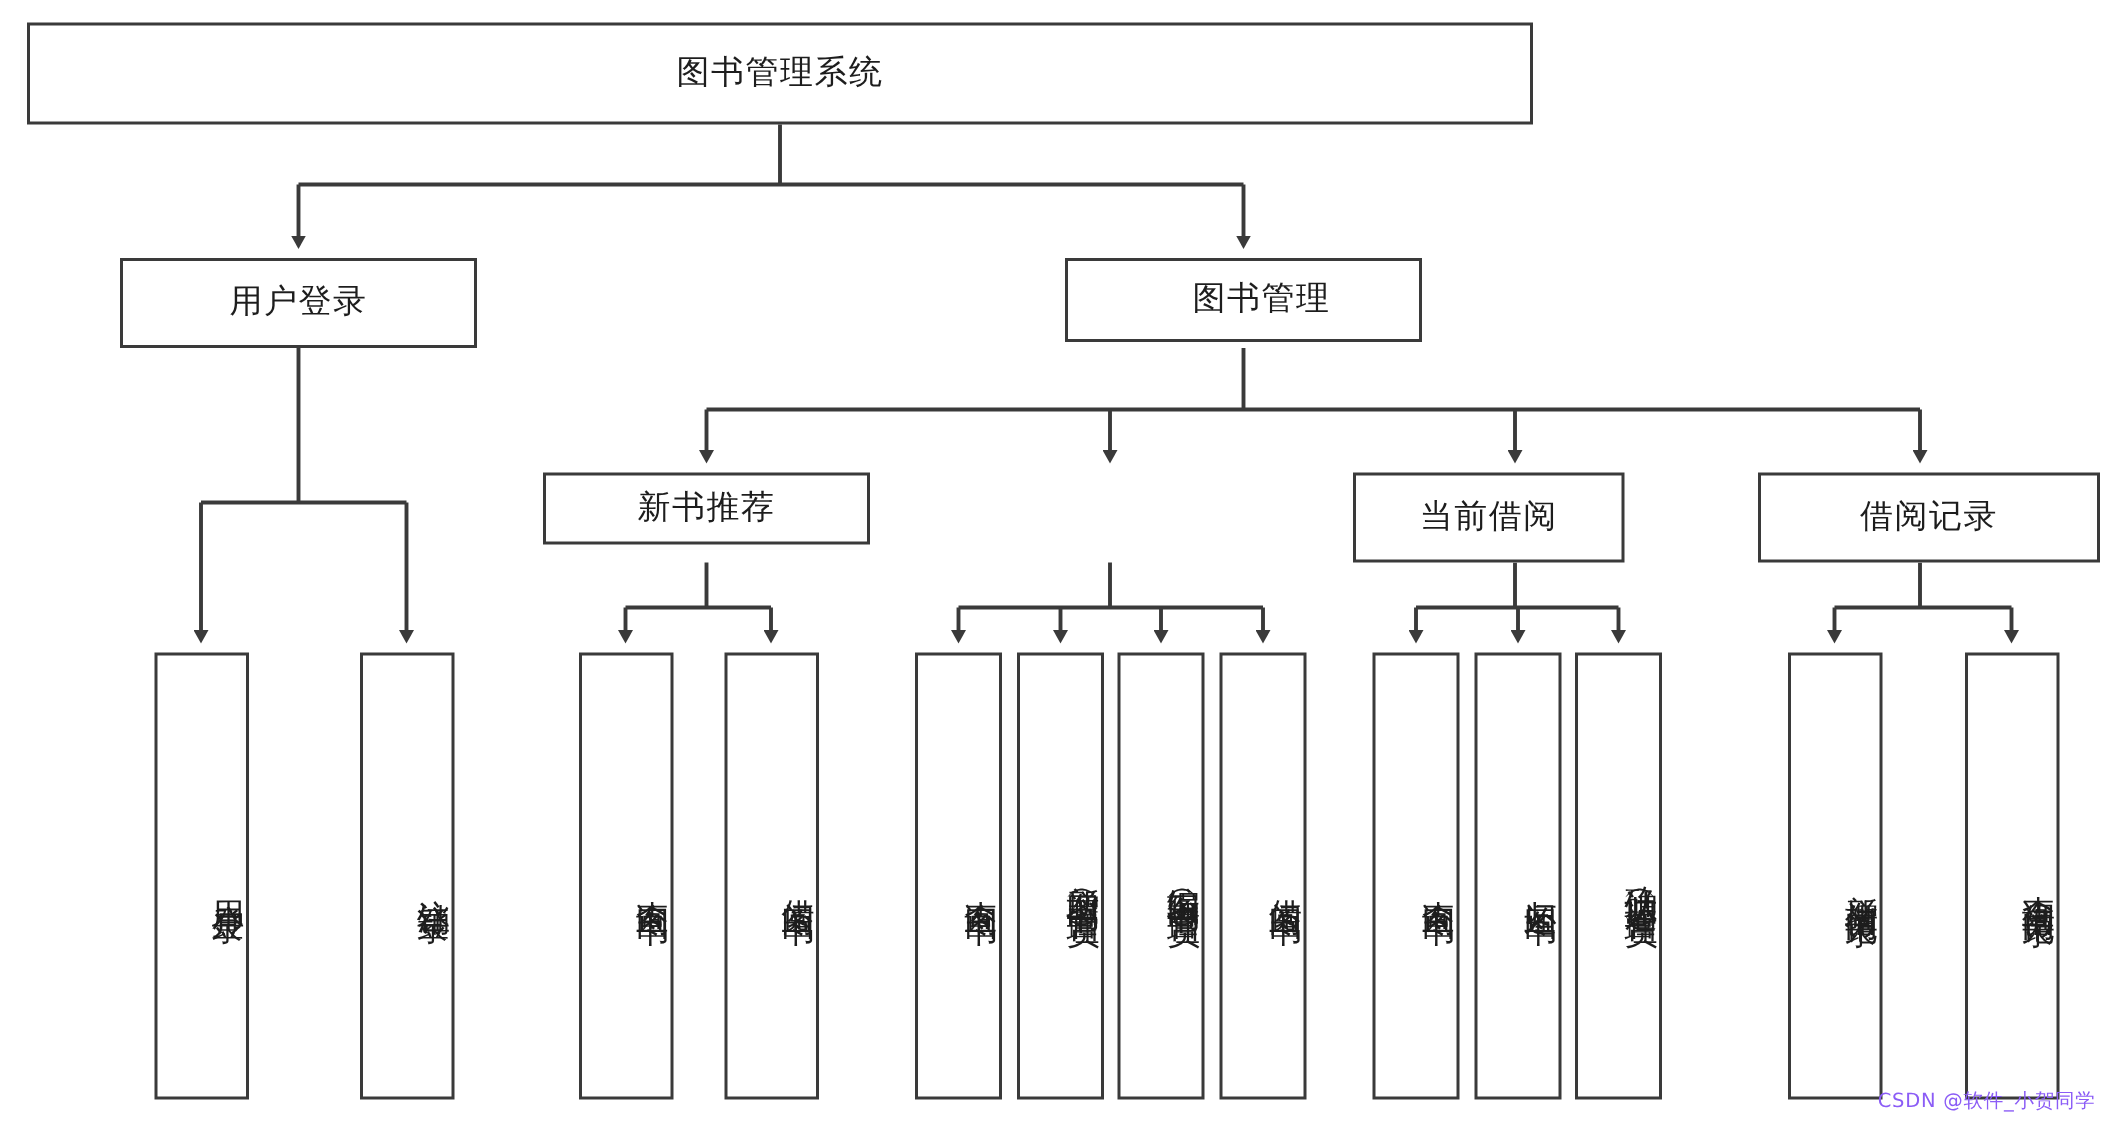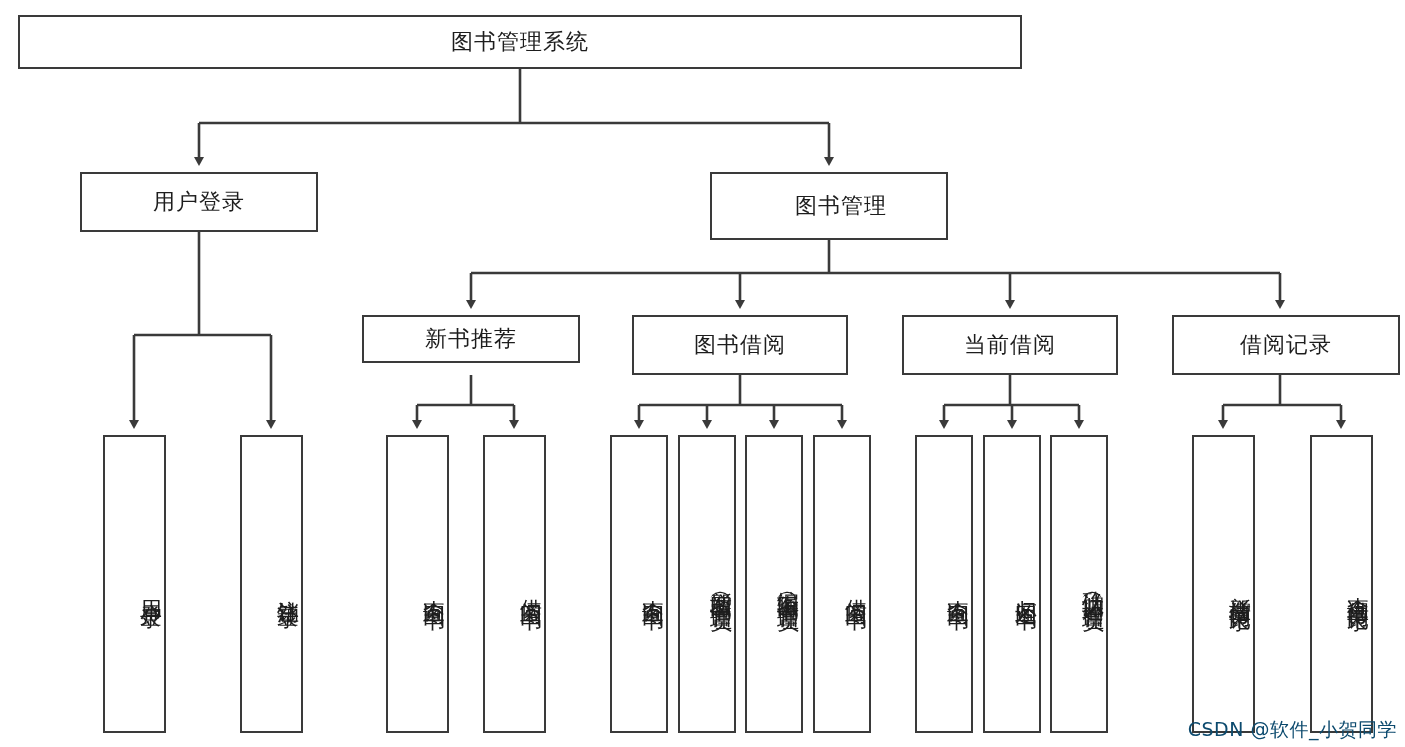--- a/index.html
+++ b/index.html
@@ -51,22 +51,22 @@
     padding-top: 8px;
     white-space: nowrap;
   }
   .node.vertical.topalign {
     padding-top: 4px;
   }
   .watermark {
     position: absolute;
     right: 8px;
     bottom: 4px;
-    font-size: 19px;
-    color: #0c4a6e;
+    font-size: 13px;
+    color: #8b5cf6;
     letter-spacing: 0.5px;
     white-space: nowrap;
   }
 </style>
 </head>
 <body>
 
 <div id="canvas">
 
   <svg class="wires" viewBox="0 0 1405 747" xmlns="http://www.w3.org/2000/svg">
@@ -113,28 +113,27 @@
       <path d="M1012,405 L1012,421" marker-end="url(#arrow)"></path>
       <path d="M1079,405 L1079,421" marker-end="url(#arrow)"></path>
 
       <path d="M1280,375 L1280,405"></path>
       <path d="M1223,405 L1341,405"></path>
       <path d="M1223,405 L1223,421" marker-end="url(#arrow)"></path>
       <path d="M1341,405 L1341,421" marker-end="url(#arrow)"></path>
     </g>
   </svg>
 
-  <div class="node horizontal" style="left:18px; top:15px; width:1004px; height:54px;text-align:right;">图书管理系统</div>
+  <div class="node horizontal" style="left:18px; top:15px; width:1004px; height:68px;text-align:right;">图书管理系统</div>
 
   <div class="node horizontal" style="left:80px; top:172px; width:238px; height:60px;">用户登录</div>
-  <div class="node horizontal" style="left:710px; top:172px; width:238px; height:68px;padding-left:24px;">图书管理</div>
+  <div class="node horizontal" style="left:710px; top:172px; width:238px; height:56px;padding-left:24px;">图书管理</div>
 
   <div class="node horizontal" style="left:362px; top:315px; width:218px; height:48px;">新书推荐</div>
-  <div class="node horizontal" style="left:632px; top:315px; width:216px; height:60px;">图书借阅</div>
-  <div class="node horizontal" style="left:902px; top:315px; width:216px; height:60px;">当前借阅</div>
+  <div class="node horizontal" style="left:902px; top:315px; width:181px; height:60px;">当前借阅</div>
   <div class="node horizontal" style="left:1172px; top:315px; width:228px; height:60px;">借阅记录</div>
 
   <div class="node vertical" style="left:103px; top:435px; width:63px; height:298px;">用户登录</div>
   <div class="node vertical" style="left:240px; top:435px; width:63px; height:298px;">注销登录</div>
 
   <div class="node vertical" style="left:386px; top:435px; width:63px; height:298px;">查询图书</div>
   <div class="node vertical" style="left:483px; top:435px; width:63px; height:298px;">借阅图书</div>
 
   <div class="node vertical" style="left:610px; top:435px; width:58px; height:298px;">查询图书</div>
   <div class="node vertical topalign" style="left:678px; top:435px; width:58px; height:298px;">新增图书（管理员）</div>

